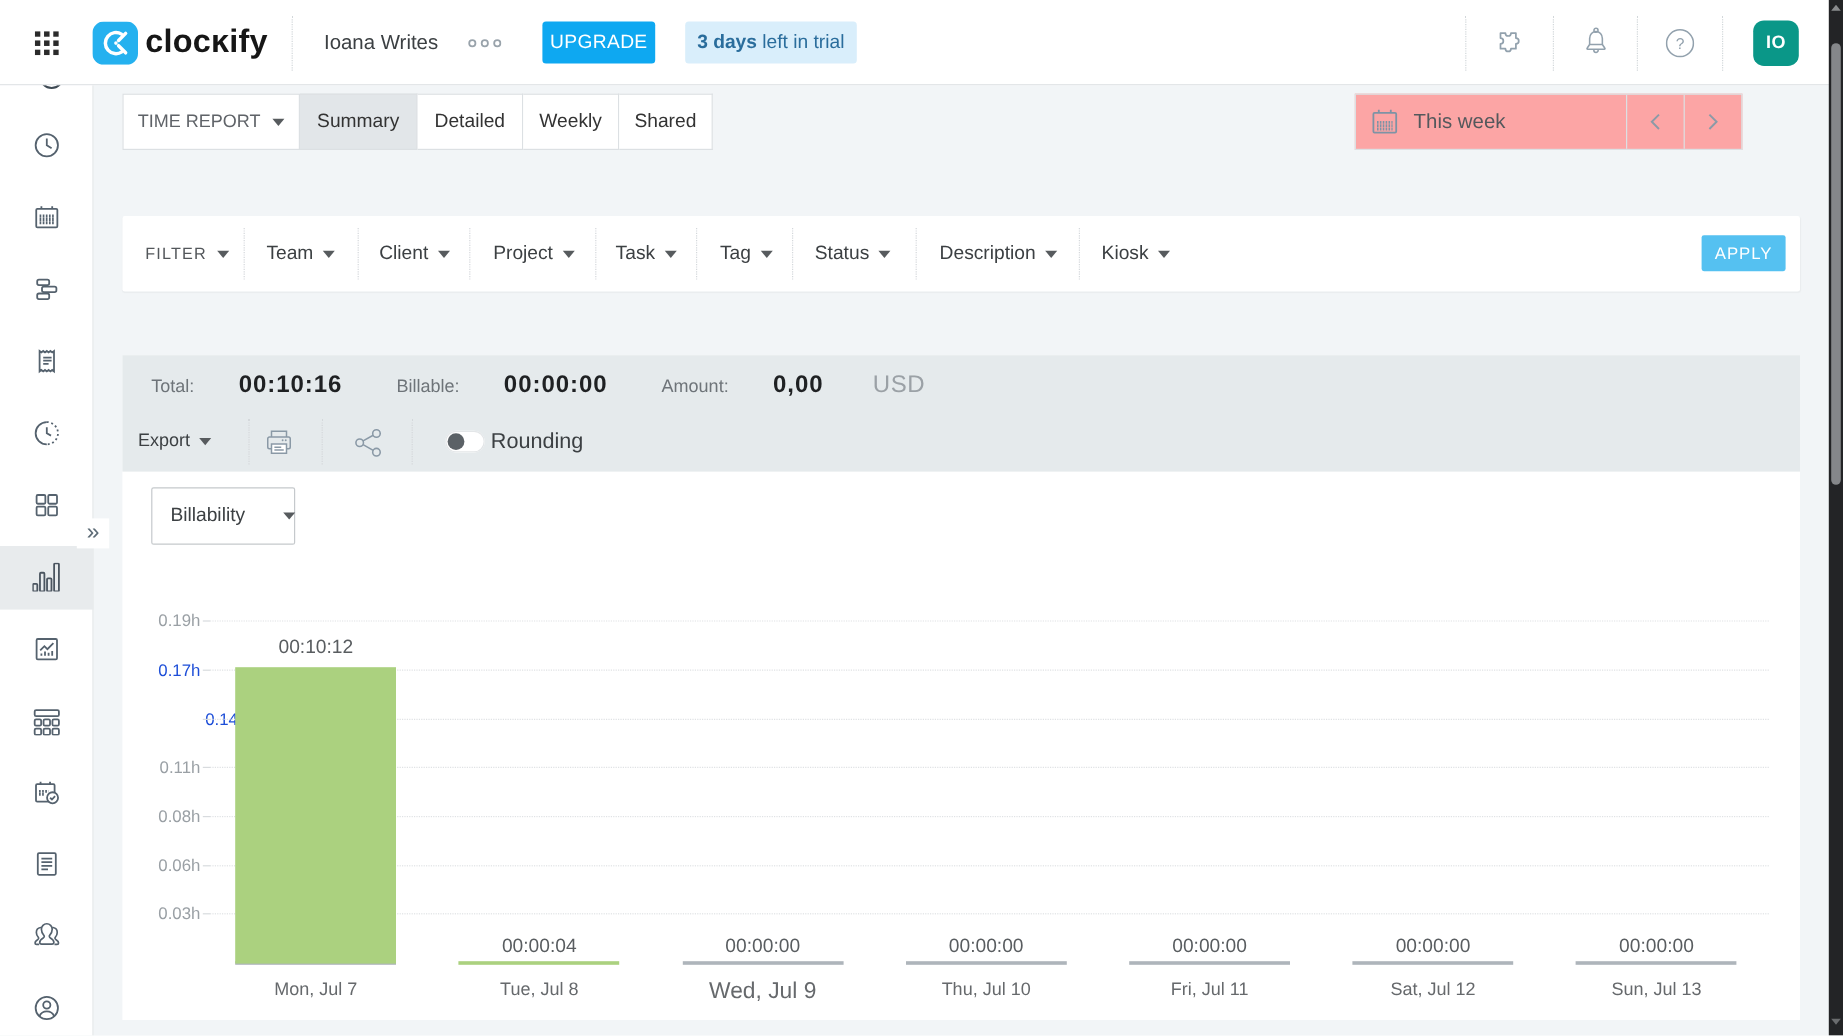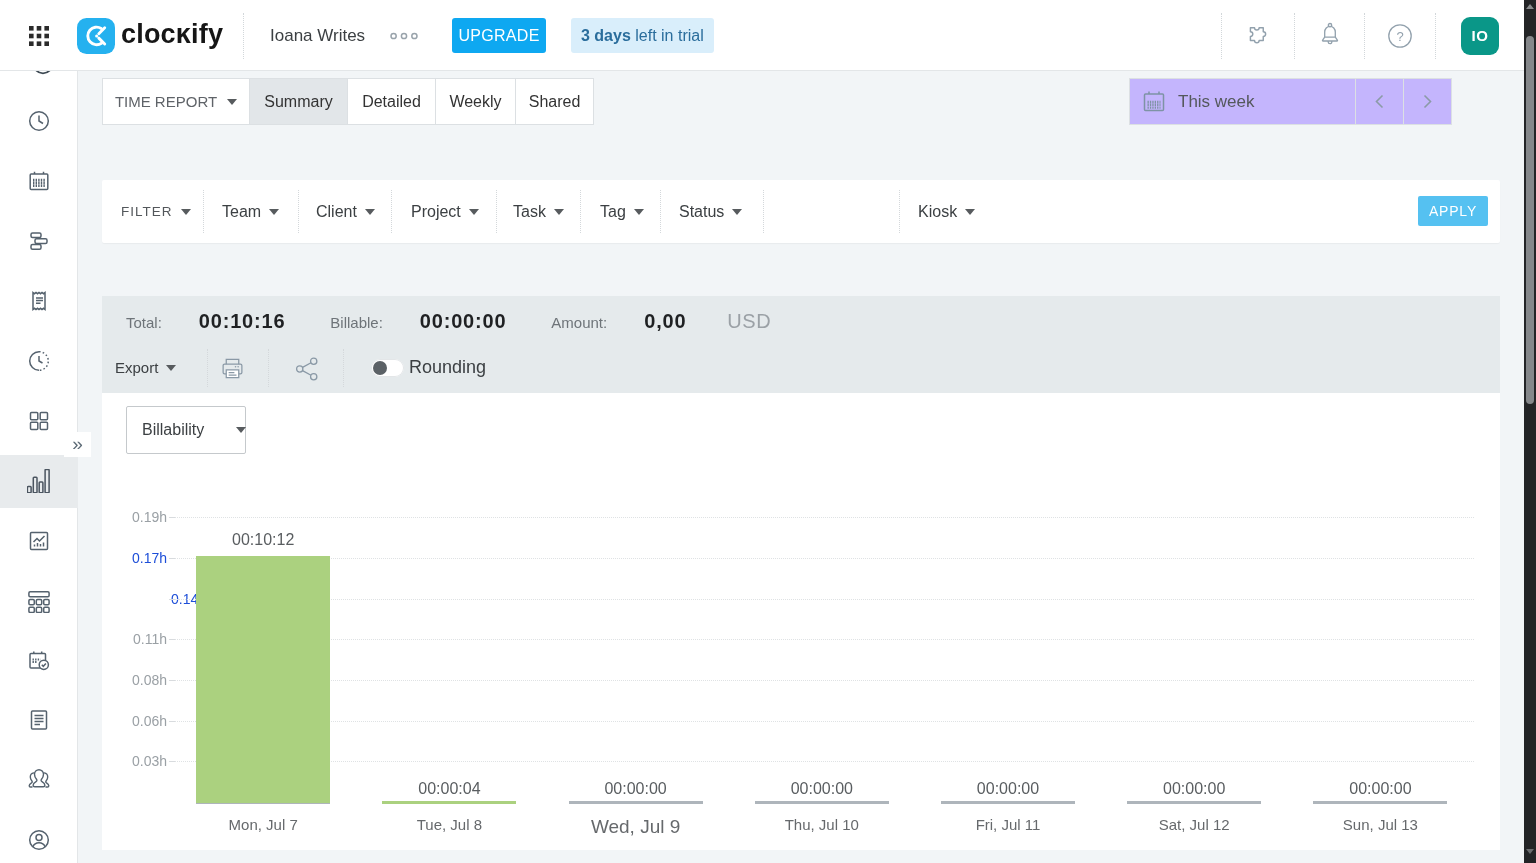--- a/index.html
+++ b/index.html
@@ -22,21 +22,21 @@
 #expander { position:absolute; left:64px; top:361px; width:27px; height:25px; background:#fff; z-index:6; color:#5d6b76; font-size:19px; text-align:center; line-height:23px; }
 
 #sbar { position:absolute; left:1524px; top:0; width:12px; height:863px; background:#232426; z-index:10; }
 #sthumb { position:absolute; left:2px; top:36px; width:8px; height:368px; background:#85878a; border-radius:5px; }
 .sarr { position:absolute; left:2px; width:0; height:0; }
 
 #tabs { position:absolute; left:102px; top:78px; height:47px; display:flex; z-index:1; }
 .tab { height:47px; background:#fff; border:1px solid #dce0e3; border-left:none; font-size:16px; color:#333; display:flex; align-items:center; justify-content:center; }
 .tab.first { border-left:1px solid #dce0e3; }
 .tab.active { background:#e2e6e9; }
-#thisweek { position:absolute; left:1129px; top:78px; width:323px; height:47px; background:#c4b5fd; border:1px solid #dce0e3; display:flex; align-items:center; }
+#thisweek { position:absolute; left:1129px; top:78px; width:323px; height:47px; background:#fca5a5; border:1px solid #dce0e3; display:flex; align-items:center; }
 .twcell { width:48px; height:100%; border-left:1px solid #dce0e3; display:flex; align-items:center; justify-content:center; }
 
 #filtercard { position:absolute; left:102px; top:180px; width:1398px; height:63px; background:#fff; border-radius:2px; box-shadow:0 1px 1px rgba(0,0,0,0.04); }
 .fitem { position:absolute; top:0; height:63px; display:flex; align-items:center; font-size:16px; color:#3c4043; gap:8px; }
 .fsep { position:absolute; top:10px; height:43px; width:0; border-left:1px dotted #d4d8db; }
 #applybtn { position:absolute; left:1316px; top:16px; width:70px; height:30px; background:#55c1f1; border-radius:2px; color:#fff; font-size:14px; letter-spacing:0.8px; text-align:center; line-height:30px; }
 
 #report { position:absolute; left:102px; top:296px; width:1398px; height:554px; background:#fff; }
 #rephead { position:absolute; left:0; top:0; width:1398px; height:97px; background:#e5eaec; }
 .glabel { color:#6e7479; font-size:15px; }
@@ -248,20 +248,21 @@
   <div class="fitem" style="left:214px;">Client <span class="caret"></span></div>
   <div class="fsep" style="left:289px;"></div>
   <div class="fitem" style="left:309px;">Project <span class="caret"></span></div>
   <div class="fsep" style="left:394px;"></div>
   <div class="fitem" style="left:411px;">Task <span class="caret"></span></div>
   <div class="fsep" style="left:478px;"></div>
   <div class="fitem" style="left:498px;">Tag <span class="caret"></span></div>
   <div class="fsep" style="left:558px;"></div>
   <div class="fitem" style="left:577px;">Status <span class="caret"></span></div>
   <div class="fsep" style="left:661px;"></div>
+  <div class="fitem" style="left:681px;">Description <span class="caret"></span></div>
   <div class="fsep" style="left:797px;"></div>
   <div class="fitem" style="left:816px;">Kiosk <span class="caret"></span></div>
   <div id="applybtn">APPLY</div>
 </div>
 
 <div id="report">
   <div id="rephead">
     <div style="position:absolute; left:24px; top:14px; height:24px; display:flex; align-items:baseline;gap:32px;">
       <span class="glabel">Total:</span>
         <span class="gval" style="margin-left:5px;">00:10:16</span>

